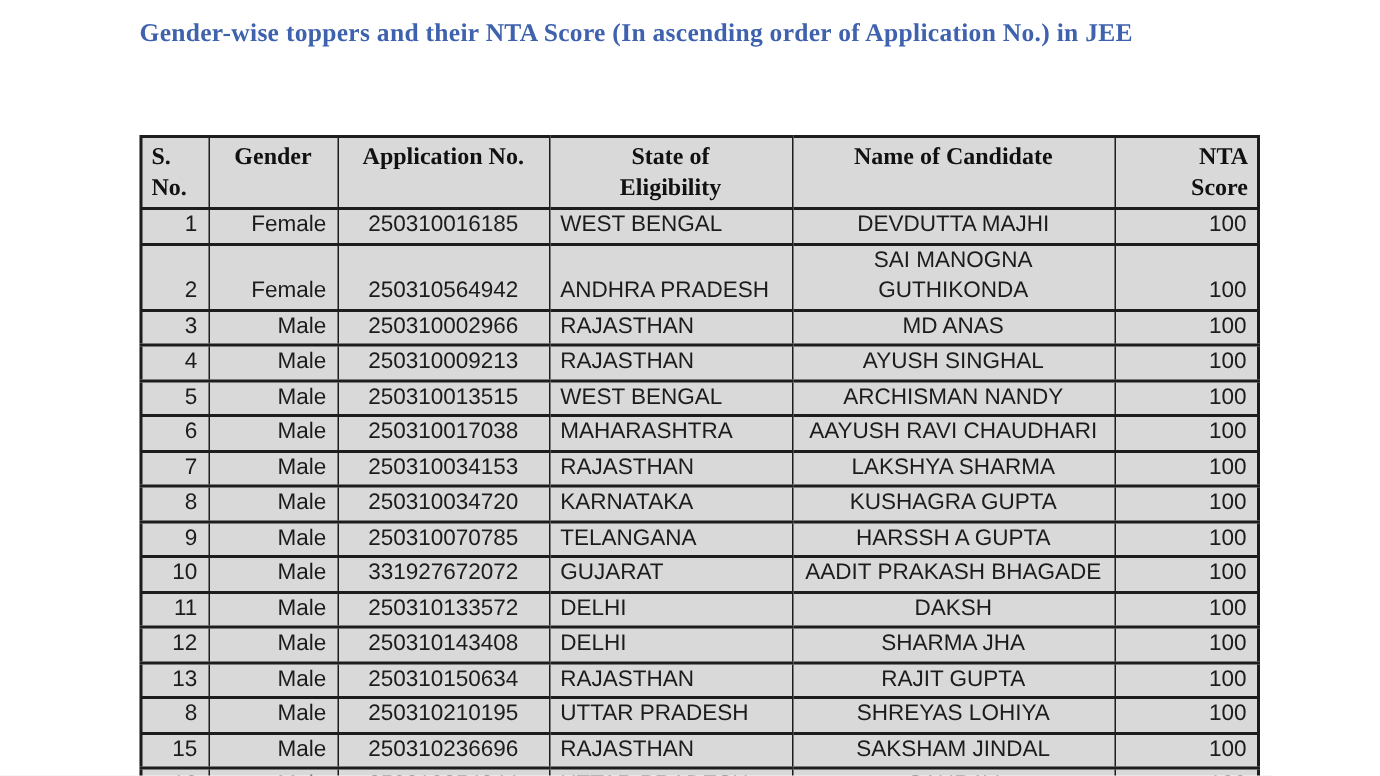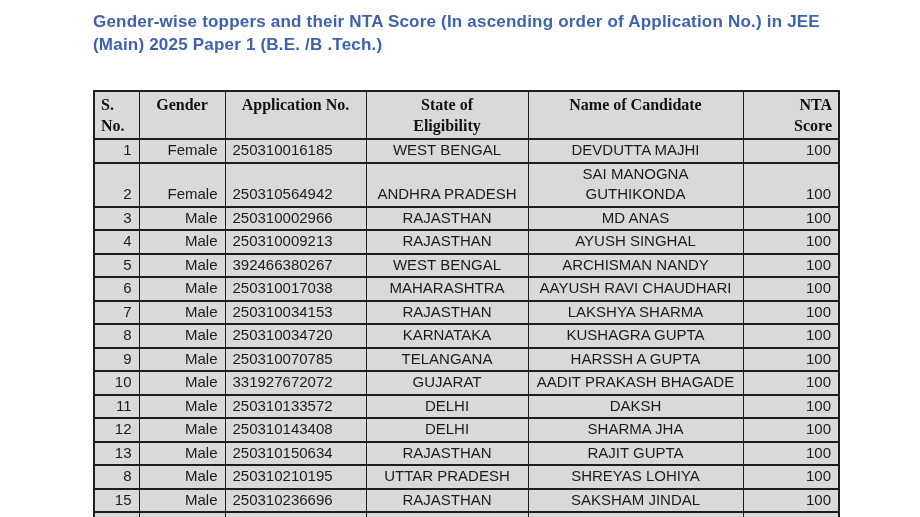--- a/index.html
+++ b/index.html
@@ -12,21 +12,21 @@
     background: #ffffff;
     overflow: hidden;
     font-family: "Liberation Sans", sans-serif;
   }
 
   .doc-title {
     position: absolute;
     left: 93px;
     top: 10px;
     width: 760px;
-    font-family: Liberation Sans, sans-serif;
+    font-family: Liberation Serif, serif;
     font-weight: bold;
     font-size: 17px;
     line-height: 23px;
     color: #3f62ae;
     letter-spacing: 0.2px;
   }
 
   table.tbl {
     position: absolute;
     left: 93px;
@@ -64,33 +64,32 @@
     height: 20.5px;
     padding: 0 7px 1px 7px;
   }
 
   .h-sno   { text-align: left; }
   .h-gender, .h-app, .h-state, .h-name { }
   .h-nta   { text-align: right; }
 
   .c-sno   { text-align: right; }
   .c-gender{ text-align: right; }
-  .c-app   { text-align: left; }
-  .c-state { text-align: center; margin-top: 12px; }
+  .c-app   { text-align: center; }
+  .c-state { text-align: left; margin-top: 12px; }
   .c-name  { text-align: center; }
   .c-nta   { text-align: right; margin-top: 39px; }
 </style>
 </head>
 <body>
 
 <div class="page">
 
   <div class="doc-title">
     <div>Gender-wise toppers and their NTA Score (In ascending order of Application No.) in JEE</div>
-    <div>(Main) 2025 Paper 1 (B.E. /B .Tech.)</div>
   </div>
 
   <table class="tbl">
     <colgroup>
       <col style="width:45px">
       <col style="width:86px">
       <col style="width:141px">
       <col style="width:162px">
       <col style="width:215px">
       <col style="width:96px">
@@ -138,21 +137,21 @@
     <td class="c-sno">4</td>
     <td class="c-gender">Male</td>
     <td class="c-app">250310009213</td>
     <td class="c-state">RAJASTHAN</td>
     <td class="c-name">AYUSH SINGHAL</td>
     <td class="c-nta">100</td>
   </tr>
         <tr>
     <td class="c-sno">5</td>
     <td class="c-gender">Male</td>
-    <td class="c-app">392466380267</td>
+    <td class="c-app">250310013515</td>
     <td class="c-state">WEST BENGAL</td>
     <td class="c-name">ARCHISMAN NANDY</td>
     <td class="c-nta">100</td>
   </tr>
         <tr>
     <td class="c-sno">6</td>
     <td class="c-gender">Male</td>
     <td class="c-app">250310017038</td>
     <td class="c-state">MAHARASHTRA</td>
     <td class="c-name">AAYUSH RAVI CHAUDHARI</td>

